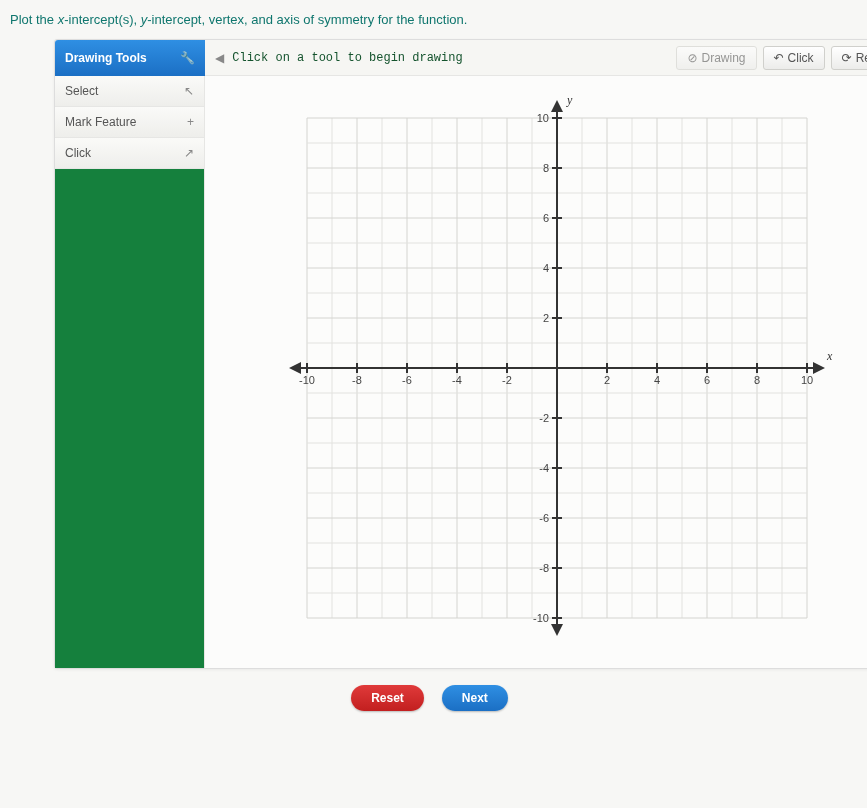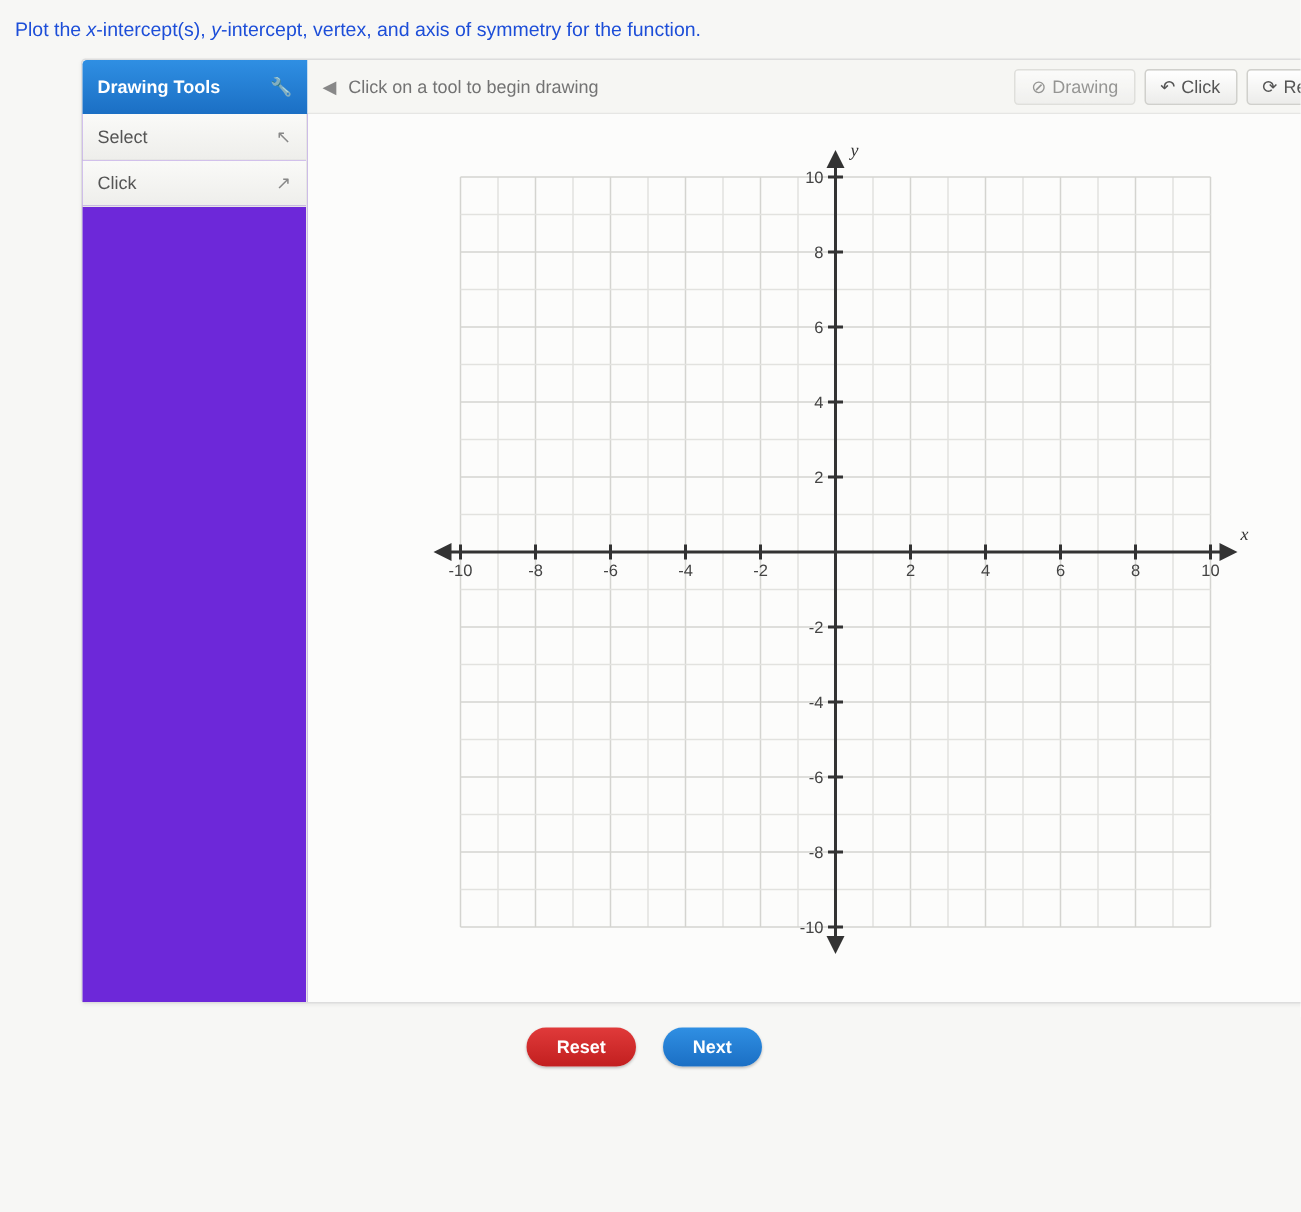--- a/index.html
+++ b/index.html
@@ -1,33 +1,33 @@
 <!DOCTYPE html>
 <html><head>
 <meta charset="utf-8">
 <style>
   * { box-sizing: border-box; margin: 0; padding: 0; }
   body { font-family: Arial, Helvetica, sans-serif; background: #f7f7f5; width: 867px; height: 808px; position: relative; color: #333; }
   .page { padding: 12px 18px 18px 10px; }
   .prompt1 { font-size: 13px; color: #444; margin-bottom: 14px; }
   .equation { font-family: "Times New Roman", serif; font-size: 18px; text-align: center; margin: 6px 0 16px 0; color: #222; font-style: italic; }
   .equation .paren, .equation .op { font-style: normal; }
-  .prompt2 { font-size: 13px; color: #1d4ed8; margin-bottom: 12px; }
+  .prompt2 { font-size: 13px; color: #0f766e; margin-bottom: 12px; }
   .prompt2 i { font-style: italic; }
   .widget { border: 1px solid #ddd; background: #fcfcfb; border-radius: 3px; margin: 0 0 0 44px; width: 855px; box-shadow: 0 1px 3px rgba(0,0,0,0.06); position: relative; }
   .widget-top { display: flex; height: 36px; }
   .tools-header { width: 150px; background: linear-gradient(#2f8fe3, #1b6fc4); color: #fff; font-size: 12px; font-weight: bold; display: flex; align-items: center; padding: 0 10px; border-top-left-radius: 3px; }
   .tools-header .wrench { margin-left: auto; }
   .toolbar { flex: 1; display: flex; align-items: center; gap: 6px; padding: 0 10px; border-bottom: 1px solid #e6e6e4; background: #f6f6f3; border-top-right-radius: 3px; }
   .toolbar .hint-caret { color: #888; font-size: 12px; margin-right: 2px; }
-  .toolbar .hint { color: #737373; font-size: 12px; flex: 1; }
+  .toolbar .hint { color: #14532d; font-size: 12px; flex: 1; font-family: Liberation Mono, monospace; }
   .tbtn { display: inline-flex; align-items: center; gap: 4px; border: 1px solid #d0d0cc; background: linear-gradient(#ffffff,#ececea); color: #555; font-size: 12px; padding: 4px 10px; border-radius: 3px; }
   .tbtn.disabled { opacity: 0.6; }
   .widget-body { display: flex; }
-  .tool-list { width: 150px; border-right: 1px solid #e6e6e4; background: #6d28d9; }
+  .tool-list { width: 150px; border-right: 1px solid #e6e6e4; background: #15803d; }
   .tool-item { display: flex; align-items: center; justify-content: space-between; padding: 8px 10px; font-size: 12px; color: #555; border-bottom: 1px solid #e6e6e4; background: linear-gradient(#fafaf8,#eeeeeb); }
   .tool-item .ticon { color: #888; font-size: 12px; }
   .graph-area { flex: 1; padding: 12px 12px 20px 12px; display: flex; justify-content: center; }
   .graph-wrap { position: relative; width: 560px; height: 560px; }
   svg.grid { width: 560px; height: 560px; display: block; }
   .gridline { stroke: #e2e2df; stroke-width: 1; }
   .gridline.major { stroke: #d4d4d0; }
   .axis { stroke: #333; stroke-width: 2; }
   .tick { stroke: #333; stroke-width: 2; }
   .ticklabel { font-size: 11px; fill: #444; font-family: Arial, sans-serif; }
@@ -71,20 +71,24 @@
           <span>Reset</span>
         </span>
       </div>
     </div>
 
     <div class="widget-body">
       <div class="tool-list">
         <div class="tool-item">
           <span>Select</span>
           <span class="ticon">↖</span>
+        </div>
+        <div class="tool-item">
+          <span>Mark Feature</span>
+          <span class="ticon">+</span>
         </div>
         <div class="tool-item">
           <span>Click</span>
           <span class="ticon">↗</span>
         </div>
       </div>
 
       <div class="graph-area">
         <div class="graph-wrap">
           <svg class="grid" id="gridsvg" viewBox="0 0 560 560">

